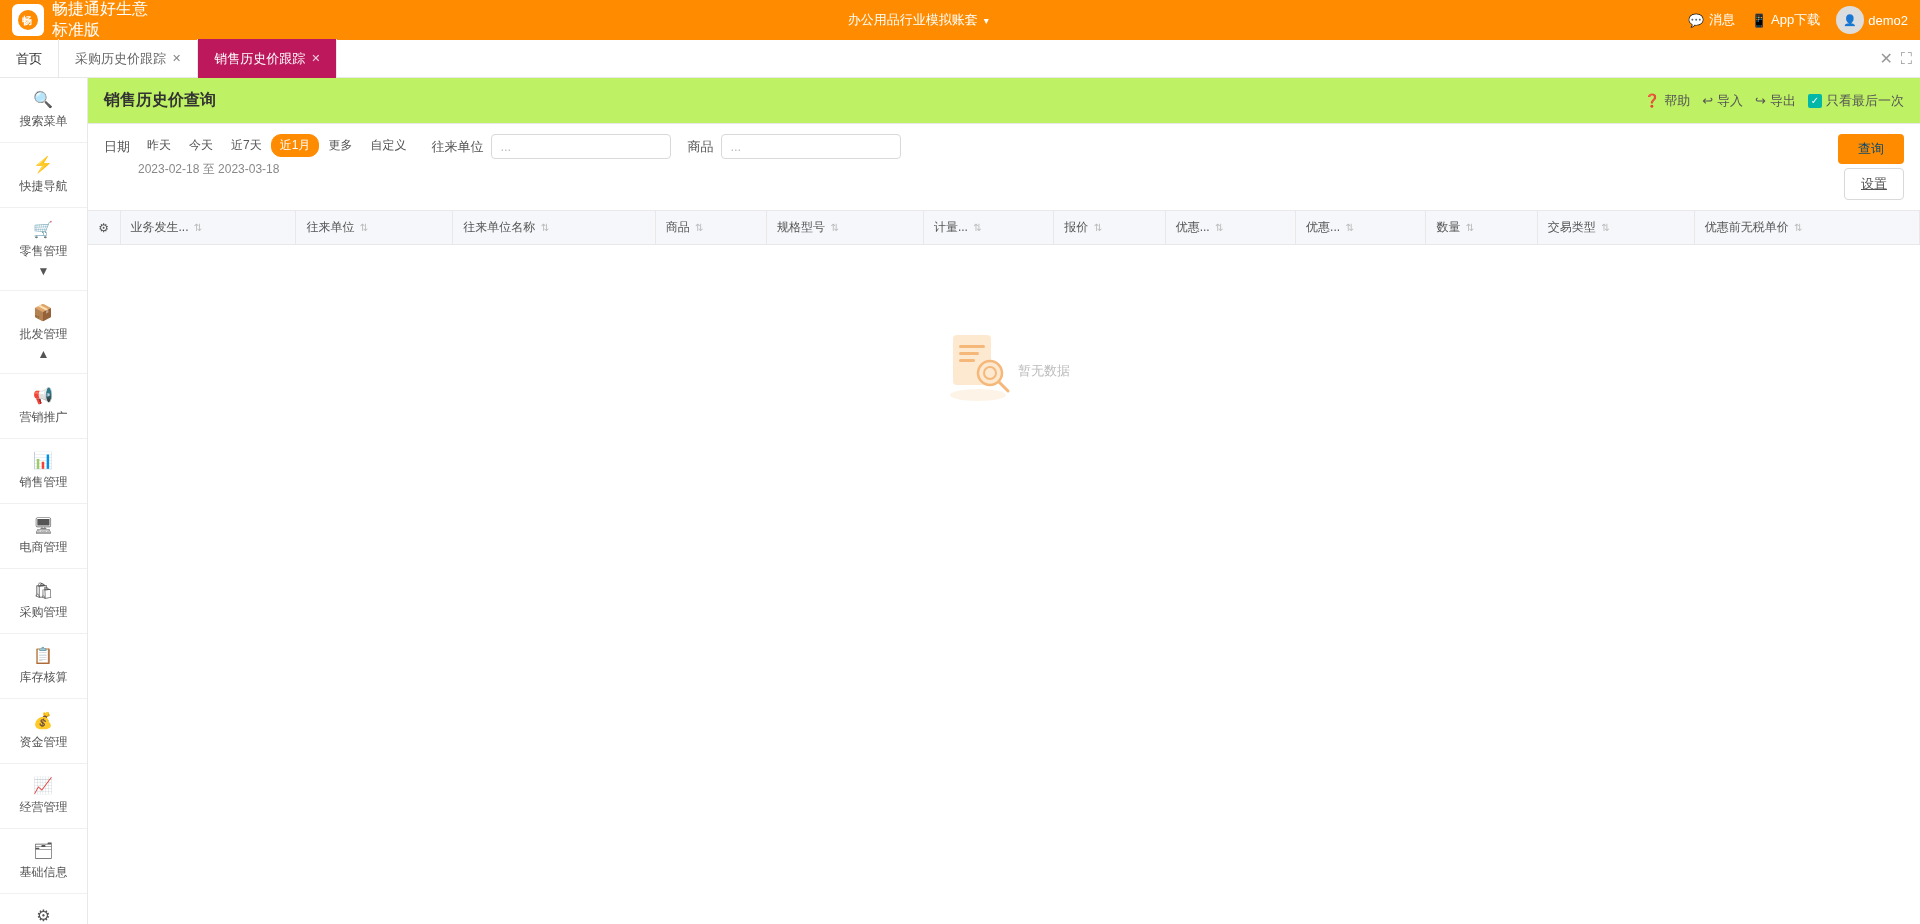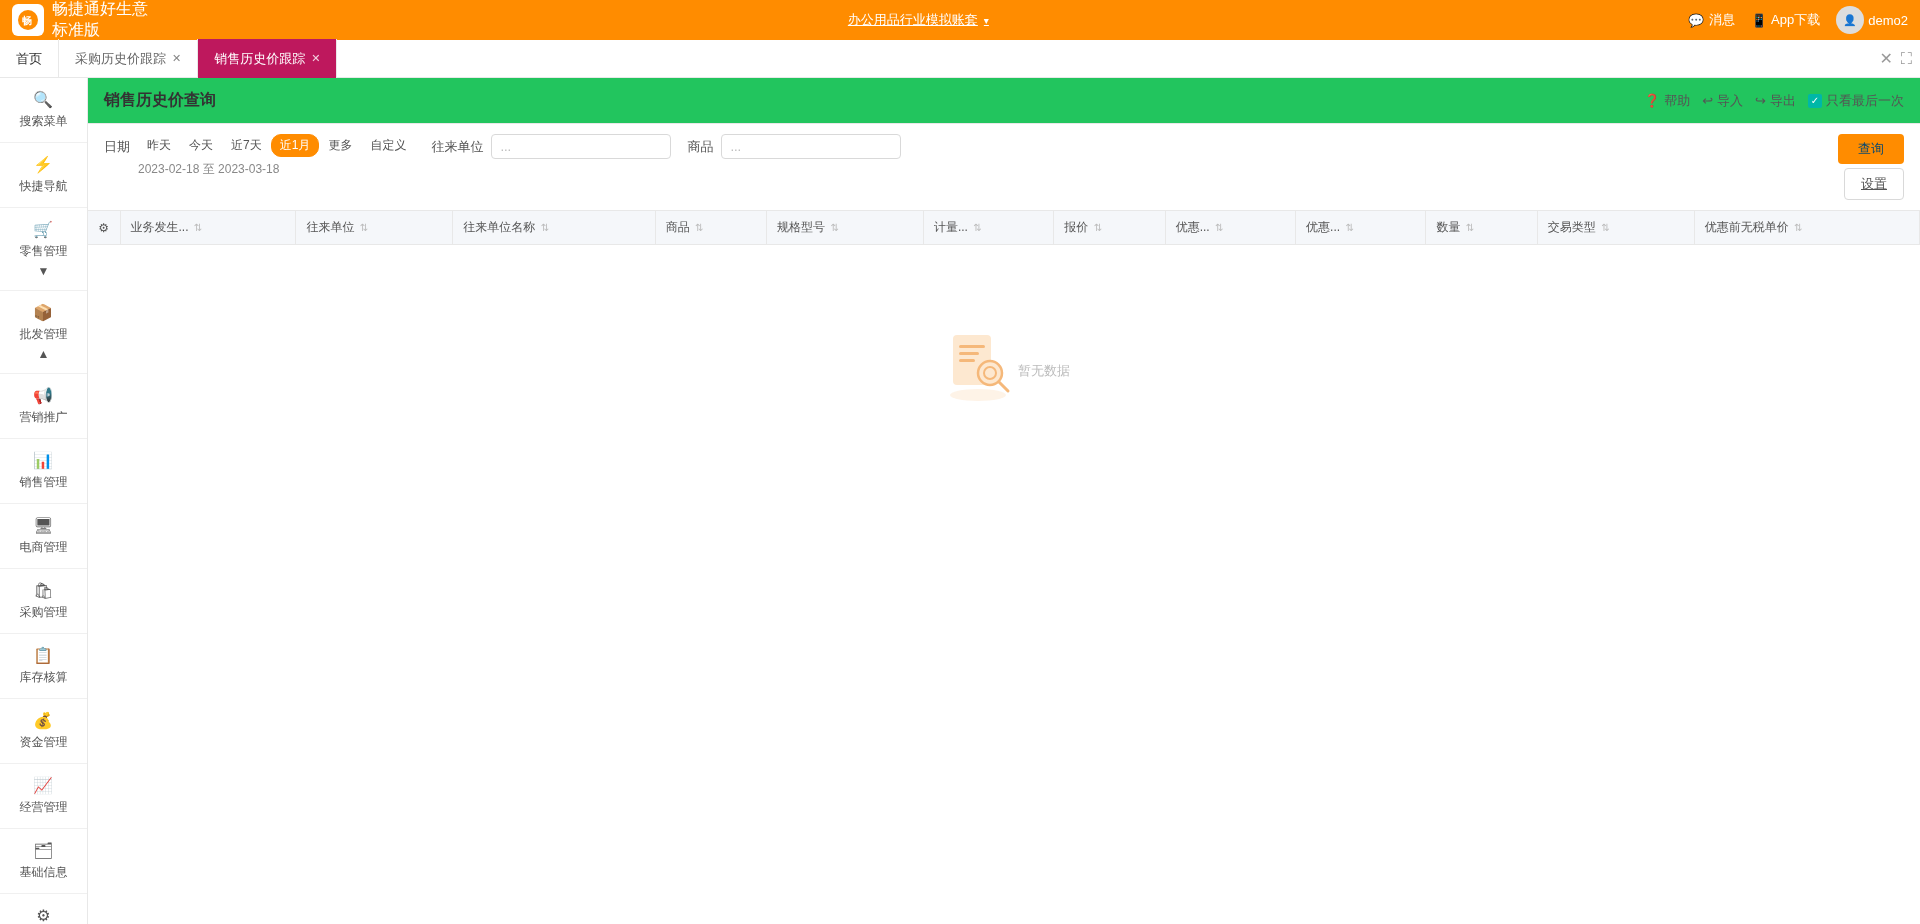--- a/index.html
+++ b/index.html
@@ -4,21 +4,21 @@
   <style>
     * { margin: 0; padding: 0; box-sizing: border-box; }
     body { font-family: "Microsoft YaHei", "PingFang SC", sans-serif; font-size: 13px; background: #f5f5f5; color: #333; display: flex; flex-direction: column; height: 924px; overflow: hidden; }
 
     
     .topbar { background: #ff8c00; height: 40px; display: flex; align-items: center; padding: 0 12px; justify-content: space-between; flex-shrink: 0; }
     .topbar-left { display: flex; align-items: center; gap: 8px; }
     .topbar-logo { width: 32px; height: 32px; background: #fff; border-radius: 6px; display: flex; align-items: center; justify-content: center; }
     .topbar-logo svg { width: 24px; height: 24px; }
     .topbar-brand { color: #fff; font-size: 16px; line-height: 1.3; }
-    .topbar-center { display: flex; align-items: center; gap: 6px; color: #fff; font-size: 13px; text-decoration: underline; }
+    .topbar-center { display: flex; align-items: center; gap: 6px; color: #fff; font-size: 13px; }
     .topbar-center .dropdown-icon { font-size: 10px; }
     .topbar-right { display: flex; align-items: center; gap: 16px; color: #fff; font-size: 13px; }
     .topbar-right .icon-btn { display: flex; align-items: center; gap: 4px; cursor: pointer; }
 
     
     .tabbar { background: #fff; height: 38px; display: flex; align-items: center; padding: 0 0; border-bottom: 1px solid #e8e8e8; flex-shrink: 0; }
     .tab { display: flex; align-items: center; height: 40px; padding: 0 16px; font-size: 13px; cursor: pointer; color: #666; border-right: 1px solid #e8e8e8; gap: 6px; }
     .tab.active { background: #be185d; color: #fff; }
     .tab .close-icon { font-size: 11px; cursor: pointer; opacity: 0.8; }
     .tab-home { color: #333; }
@@ -30,21 +30,21 @@
 
     
     .sidebar { width: 88px; background: #fff; border-right: 1px solid #e8e8e8; display: flex; flex-direction: column; overflow-y: auto; flex-shrink: 0; }
     .sidebar-item { padding: 12px 0; text-align: center; cursor: pointer; font-size: 12px; color: #555; border-bottom: 1px solid #f0f0f0; display: flex; flex-direction: column; align-items: center; gap: 4px; }
     .sidebar-item .s-icon { font-size: 16px; }
 
     
     .content-area { flex: 1; overflow: hidden; display: flex; flex-direction: column; background: #f5f5f5; padding: 0; }
 
     
-    .page-header { background: #22c55e; padding: 12px 16px; display: flex; align-items: center; justify-content: space-between; border-bottom: 1px solid #e8e8e8; flex-shrink: 0; }
+    .page-header { background: #bef264; padding: 12px 16px; display: flex; align-items: center; justify-content: space-between; border-bottom: 1px solid #e8e8e8; flex-shrink: 0; }
     .page-title { font-size: 16px; font-weight: 600; color: #333; }
     .page-actions { display: flex; align-items: center; gap: 12px; font-size: 13px; color: #555; }
     .page-actions .action-item { display: flex; align-items: center; gap: 4px; cursor: pointer; }
     .page-actions .checkbox-label { display: flex; align-items: center; gap: 4px; }
     .page-actions .checkbox-checked { width: 14px; height: 14px; background: #00b7a8; border-radius: 2px; display: flex; align-items: center; justify-content: center; color: #fff; font-size: 10px; }
 
     
     .filter-bar { background: #fff; padding: 10px 16px; display: flex; align-items: flex-start; gap: 16px; flex-wrap: wrap; flex-shrink: 0; border-bottom: 1px solid #e8e8e8; }
     .filter-group { display: flex; align-items: flex-start; gap: 8px; }
     .filter-label { font-size: 13px; color: #555; white-space: nowrap; padding-top: 4px; }

